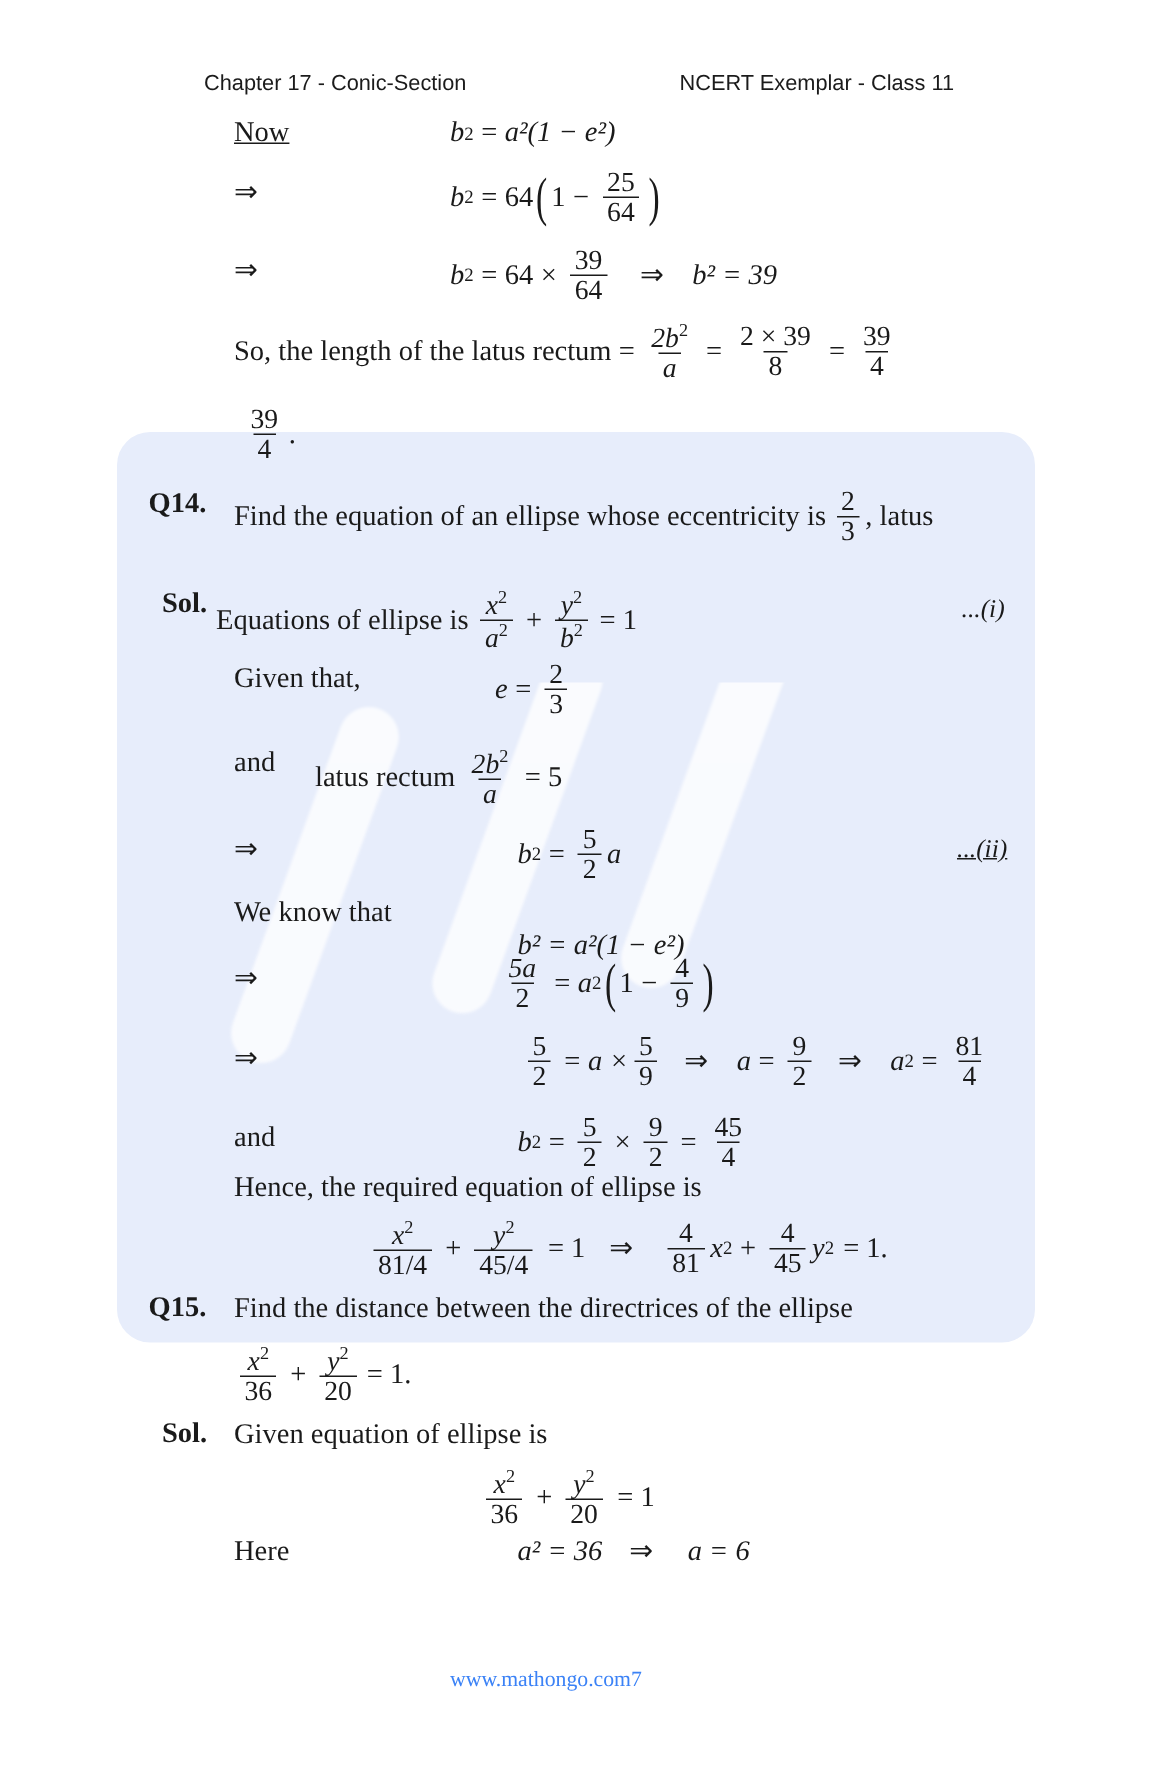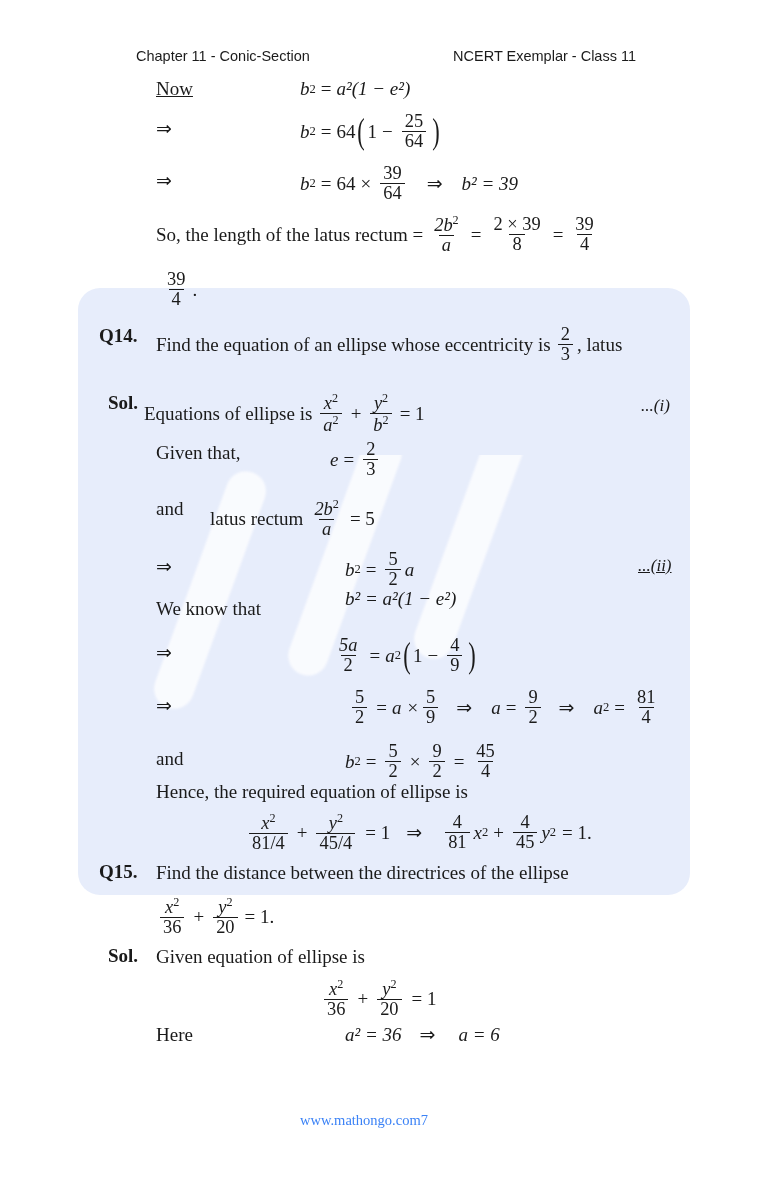--- a/index.html
+++ b/index.html
@@ -61,21 +61,21 @@
     display:flex;justify-content:flex-start;
     font-family:Liberation Serif, serif;font-size:14.5px;color:#3b82f6;
   }
 </style>
 </head>
 <body>
 
 <div class="page">
 
   <div class="runhead">
-    <span>Chapter 11 - Conic-Section</span>
+    <span>Chapter 17 - Conic-Section</span>
     <span>NCERT Exemplar - Class 11</span>
   </div>
 
   <div class="hl-box"></div>
   <div class="wm">
     <span class="b1"></span>
       <span class="b2"></span>
       <span class="b3"></span>
   </div>
 
@@ -205,21 +205,21 @@
     <span class="op">=</span>
     <span class="frac">
       <span class="num">5</span>
       <span class="den">2</span>
     </span>
     <span class="itl">a</span>
   </div>
   <div class="ref" style="left:638px;top:556px;text-decoration:underline;">...(ii)</div>
 
   <div class="row" style="left:156px;top:598px;">We know that</div>
-  <div class="row" style="left:345px;top:588px;align-items:flex-end;">
+  <div class="row" style="left:345px;top:620px;align-items:flex-end;">
     <span class="itl">b² = a²(1 − e²)</span>
   </div>
 
   <div class="row" style="left:156px;top:642px;">
     <span class="arrow">⇒</span>
   </div>
   <div class="row" style="left:332px;top:636px;">
     <span class="frac">
       <span class="num itl">5a</span>
       <span class="den">2</span>

